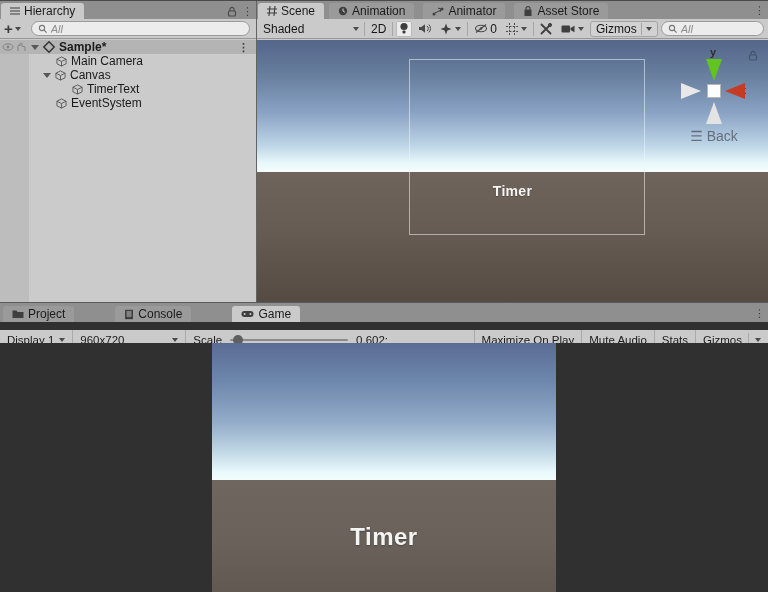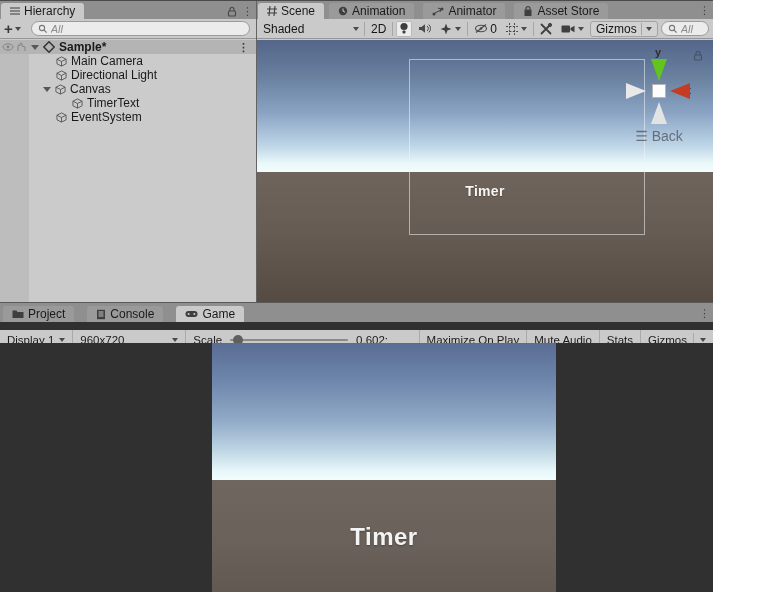--- a/index.html
+++ b/index.html
@@ -1,17 +1,17 @@
 <!DOCTYPE html>
 <html><head>
 <meta charset="utf-8">
 <style>
   * { margin:0; padding:0; box-sizing:border-box; font-family:"Liberation Sans", sans-serif; }
   html,body { width:768px; height:592px; overflow:hidden; }
-  .app { position:relative; width:713px; height:592px; background:#282828; color:#151515; font-size:12px; border-top:1px solid #4a4a4a;padding-left:48px; }
+  .app { position:relative; width:768px; height:592px; background:#282828; color:#151515; font-size:12px; border-top:1px solid #4a4a4a;padding-left:48px; }
 
   
   .tabbar { position:absolute; left:0; right:0; top:0; height:18px; background:#8f8f8f; display:flex; align-items:flex-end; border-bottom:0; }
   .tab { display:flex; align-items:center; gap:4px; height:16px; padding:0 9px; margin:0 1px; border-radius:3px 3px 0 0; background:#9a9a9a; white-space:nowrap; font-size:12px; color:#1b1b1b; }
   .tab.active { background:#cacaca; }
   .toolbar { position:absolute; left:0; right:0; top:18px; height:20px; background:#cacaca; border-bottom:1px solid #969696; display:flex; align-items:center; padding:0 4px; gap:4px; }
   .kebab { color:#3c3c3c; font-size:11px; line-height:1; padding:0 3px; }
   .sep { width:1px; height:14px; background:#a6a6a6; }
   .dd-arrow { width:0; height:0; border-left:3.5px solid transparent; border-right:3.5px solid transparent; border-top:4px solid #4a4a4a; display:inline-block; }
   .searchbox { display:flex; align-items:center; gap:3px; background:#ececec; border:1px solid #9b9b9b; border-radius:8px; height:15px; padding:0 6px; flex:1; }
@@ -38,21 +38,21 @@
   .canvas-rect { position:absolute; left:152px; top:19px; width:236px; height:176px; border:1px solid rgba(240,244,248,0.55); }
   .scene-timer { position:absolute; left:0; right:0; top:143px; text-align:center; color:#f5f5f5; font-weight:bold; font-size:14px; letter-spacing:.3px; text-shadow:0 1px 1px rgba(0,0,0,.25); }
   .gizmo { position:absolute; top:8px; right:18px; width:72px; height:96px; }
   .gizmo .axis-label { position:absolute; color:#2e2e2e; font-size:11px; font-weight:bold; }
   .gizmo .cube { position:absolute; left:29px; top:36px; width:14px; height:14px; background:#fdfdfd; border:1px solid #b5b5b5; }
   .gizmo .tri { position:absolute; width:0; height:0; }
   .back-label { position:absolute; top:80px; left:0; right:0; text-align:center; color:rgba(60,62,70,.65); font-size:14px; }
 
   
   .bottom { position:absolute; left:0; top:301px; right:0; bottom:0; background:#303030; border-top:1px solid #5a5a5a; }
-  .bottom .tabbar { height:19px; }
+  .bottom .tabbar { height:19px;gap:28px; }
   .game-toolbar { position:absolute; top:19px; left:0; right:0; height:21px; background:#cacaca; border-bottom:1px solid #8d8d8d; display:flex; align-items:center; font-size:11.5px; color:#1a1a1a;margin-top:8px; }
   .gt-item { display:flex; align-items:center; gap:5px; padding:0 7px; height:100%; white-space:nowrap; }
   .vline { width:1px; height:100%; background:#aaaaaa; }
   .slider-track { position:relative; width:118px; height:2px; background:#8a8a8a; border-radius:1px; }
   .slider-knob { position:absolute; left:3px; top:-4px; width:10px; height:10px; border-radius:50%; background:#5f5f5f; }
   .game-area { position:absolute; top:40px; left:0; right:0; bottom:0; background:#303030; }
   .game-viewport { position:absolute; left:212px; top:0; width:344px; height:251px; overflow:hidden; }
   .game-sky { position:absolute; left:0; right:0; top:0; height:137px;
     background:linear-gradient(#5a6c94 0%, #7089ae 30%, #93acc9 58%, #c2d9e6 80%, #e9f8fb 94%, #f2fcfd 100%); }
   .game-ground { position:absolute; left:0; right:0; top:137px; bottom:0;
@@ -132,28 +132,20 @@
 
       <div class="trow" style="padding-left:56px;">
         <span class="icon">
           <svg width="11" height="11" viewBox="0 0 12 12">
               <path d="M6 1 L11 3.5 V8.5 L6 11 L1 8.5 V3.5 Z M1 3.5 L6 6 L11 3.5 M6 6 V11" fill="none" stroke="#565656" stroke-width="1"></path>
             </svg>
         </span>
         <span>Main Camera</span>
       </div>
 
-      <div class="trow" style="padding-left:56px;">
-        <span class="icon">
-          <svg width="11" height="11" viewBox="0 0 12 12">
-              <path d="M6 1 L11 3.5 V8.5 L6 11 L1 8.5 V3.5 Z M1 3.5 L6 6 L11 3.5 M6 6 V11" fill="none" stroke="#565656" stroke-width="1"></path>
-            </svg>
-        </span>
-        <span>Directional Light</span>
-      </div>
 
       <div class="trow" style="padding-left:43px;">
         <span class="caret"></span>
         <span class="icon">
           <svg width="11" height="11" viewBox="0 0 12 12">
               <path d="M6 1 L11 3.5 V8.5 L6 11 L1 8.5 V3.5 Z M1 3.5 L6 6 L11 3.5 M6 6 V11" fill="none" stroke="#565656" stroke-width="1"></path>
             </svg>
         </span>
         <span>Canvas</span>
       </div>

